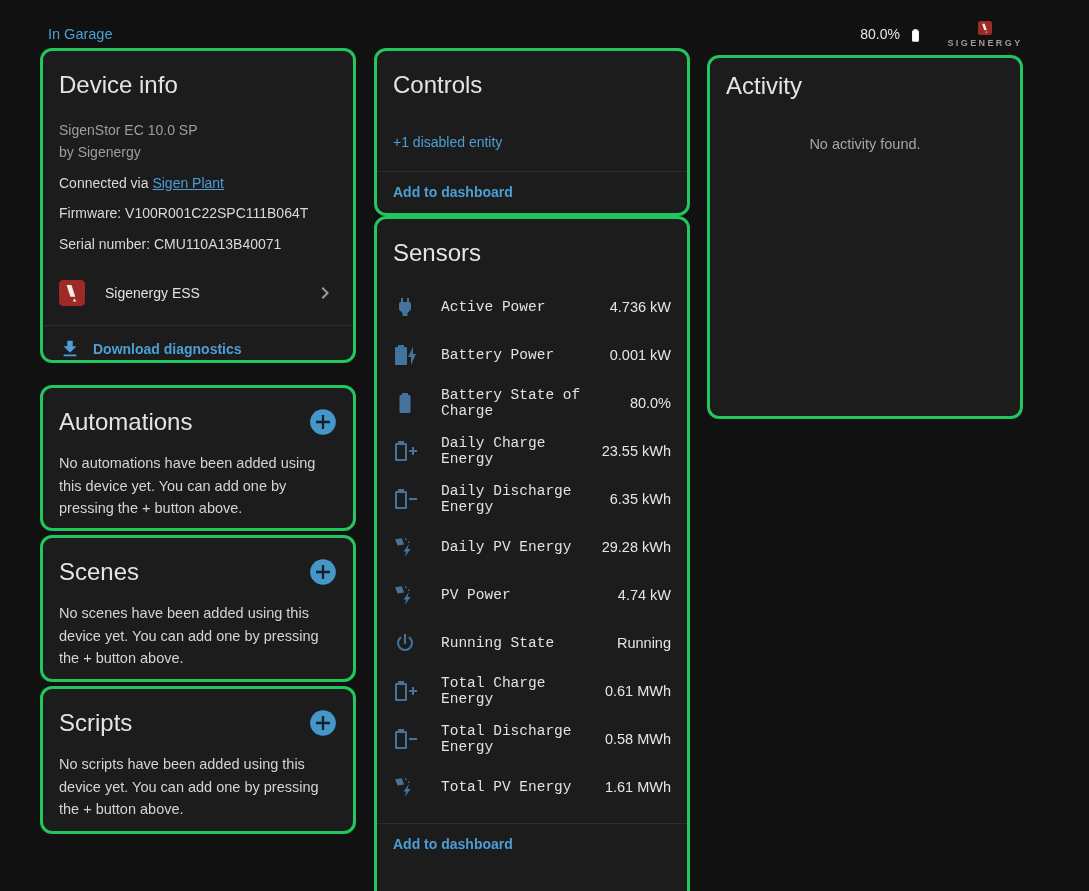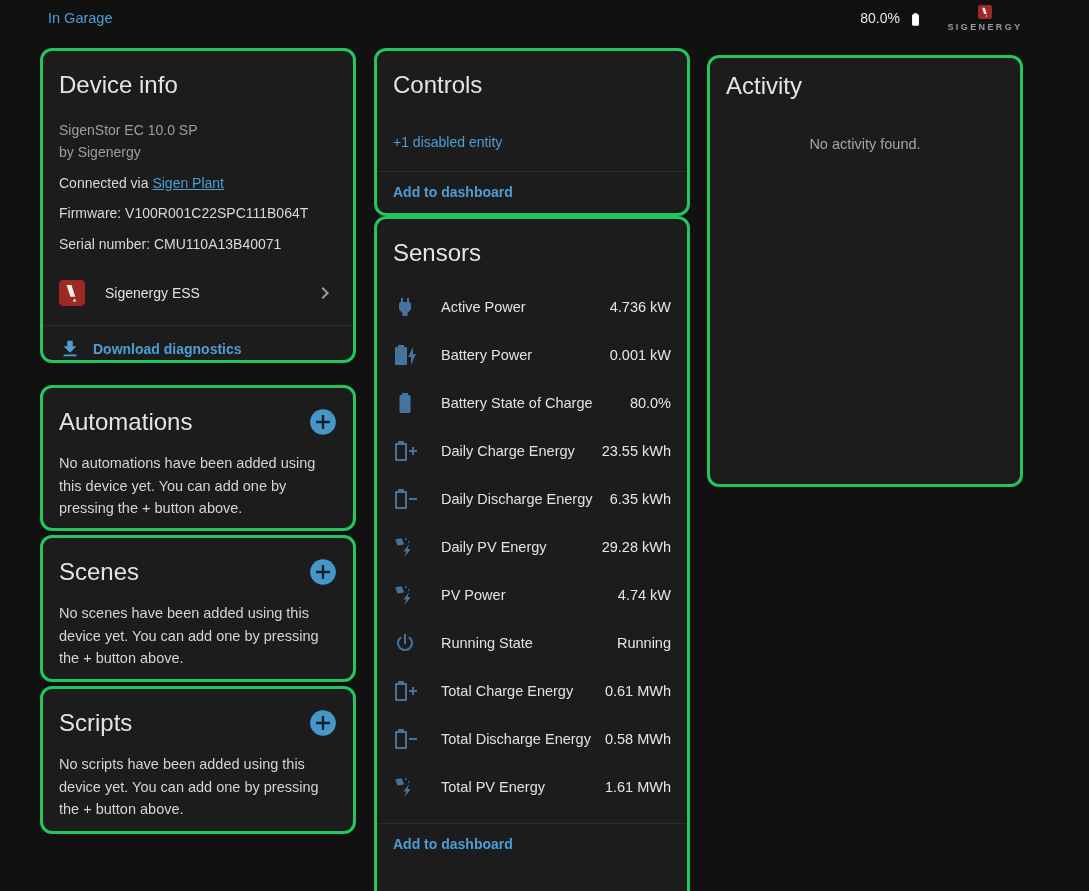--- a/index.html
+++ b/index.html
@@ -1,21 +1,21 @@
 <!DOCTYPE html>
 <html style="--accent: #4d9ed4; --icon-blue: #44739e;"><head>
 <meta charset="utf-8">
 <style>
   * { box-sizing: border-box; margin: 0; padding: 0; }
   html,body { background:#0f0f10; }
   body { font-family: "Liberation Sans", "DejaVu Sans", sans-serif; }
   .page { position:relative; width:1089px; height:891px; background:#111111; overflow:hidden; }
 
   
-  .topbar { position:absolute; left:0; top:0; width:100%; height:40px; }
+  .topbar { position:absolute; left:0; top:16px; width:100%; height:40px; }
   .breadcrumb { position:absolute; left:48px; top:10px; font-size:14.5px; color:var(--accent,#4d9ed4); text-decoration:none; cursor:pointer; }
   .topbar-right { position:absolute; top:3px; right:64px; display:flex; align-items:center; gap:8px; }
   .batt-pct { font-size:14px; color:#e6e6e6; line-height:30px; }
   .batt-icon svg { display:block; width:15px; height:21px; margin-top:2px; }
   .brand { display:flex; flex-direction:column; align-items:center; margin-left:14px; width:80px; }
   .brand-mark svg { display:block; width:14px; height:14px; }
   .brand-word { margin-top:3px; font-size:9px; font-weight:bold; letter-spacing:2.4px; color:#9c9a9a; white-space:nowrap; }
 
   
   .col { position:absolute; top:0; width:316px; }
@@ -52,26 +52,26 @@
   .card-controls { margin-top:48px; height:168px; }
   .card-controls .card-title { margin-bottom:32px; }
   .disabled-link { display:inline-block; font-size:14px; line-height:22px; color:var(--accent,#4d9ed4); cursor:pointer; margin-bottom:18px; }
 
   
   .card-sensors { height:702px; }
   .card-sensors .card-title { margin-bottom:16px; }
   .sensor-row { height:48px; display:flex; align-items:center; cursor:pointer; }
   .sensor-icon { width:24px; color:var(--icon-blue,#44739e); flex:0 0 24px; }
   .sensor-icon svg { display:block; width:24px; height:24px; }
-  .sensor-label { margin-left:24px; font-size:14.5px; color:#e1e1e1; }
+  .sensor-label { margin-left:24px; font-size:14.5px; color:#e1e1e1;font-family:Liberation Mono, monospace; }
   .sensor-value { margin-left:auto; font-size:14.5px; color:#e6e6e6; text-align:left; white-space:nowrap; }
   .sensors-div { margin-top:12px; }
 
   
-  .card-activity { margin-top:55px; height:432px; padding-top:14px; }
+  .card-activity { margin-top:55px; height:364px; padding-top:14px; }
   .card-activity .pad { padding-top:0; }
   .activity-empty { margin-top:36px; text-align:center; font-size:14.5px; color:#a5a5a5; }
 </style>
 </head>
 <body>
 
 <div class="page">
 
   <div class="topbar">
     <a class="breadcrumb">In Garage</a>

